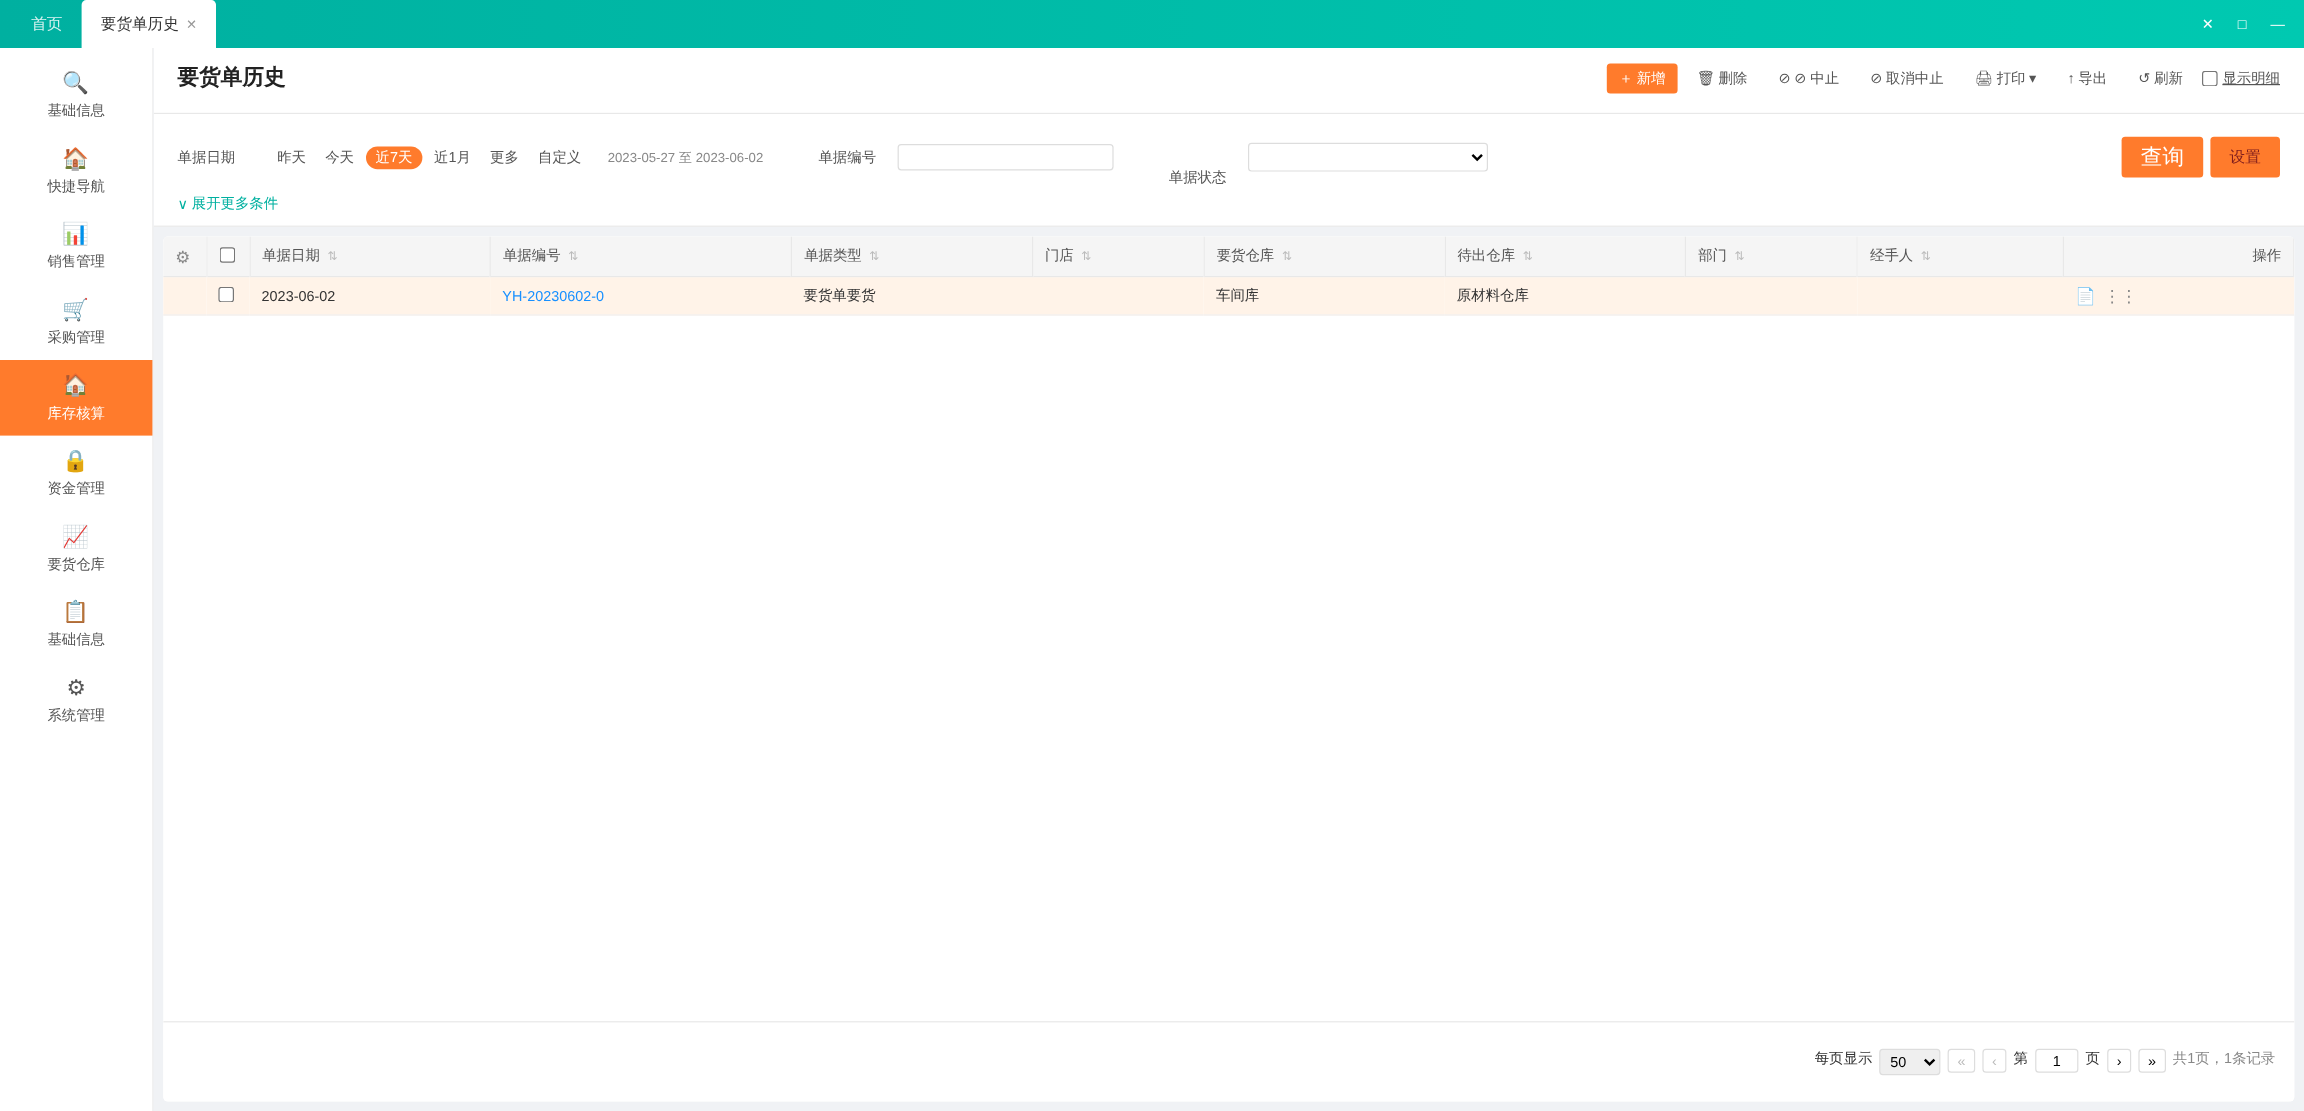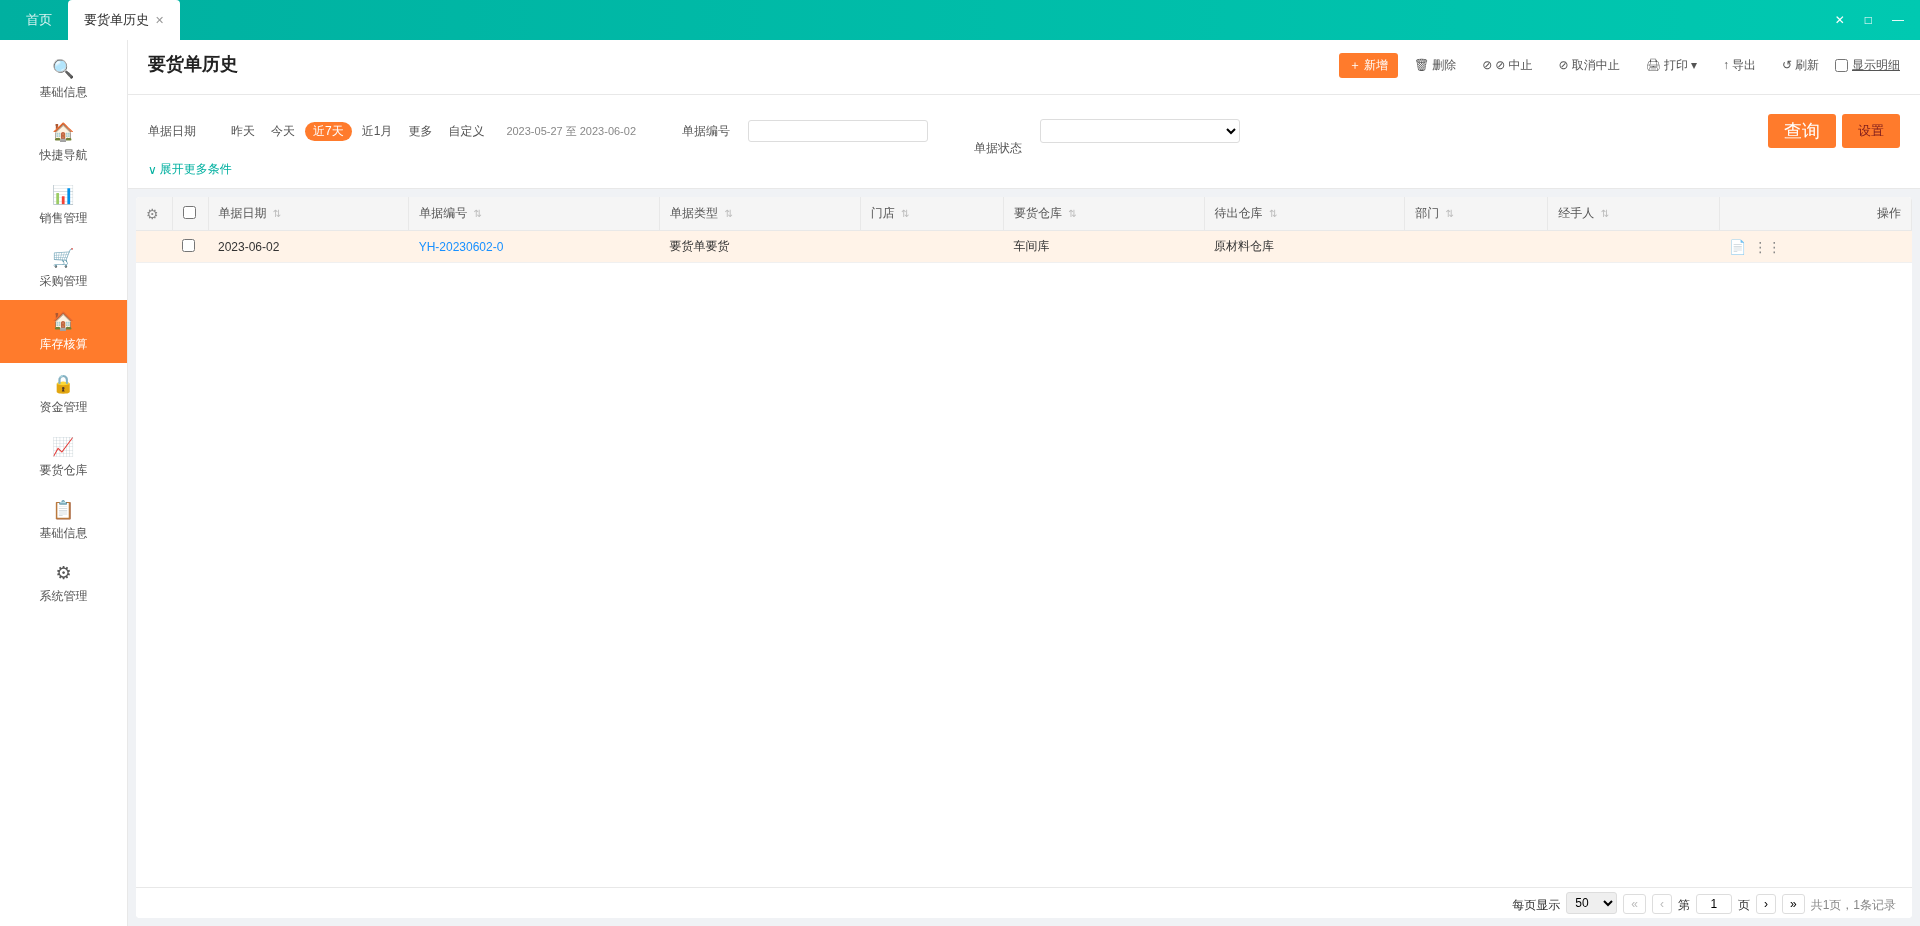--- a/index.html
+++ b/index.html
@@ -268,23 +268,23 @@
       padding: 6px 20px;
       font-size: 12px;
       color: #555;
       margin-top: auto;
     }
 
     
     .pagination {
       background: white;
       border-top: 1px solid #e8e8e8;
-      padding: 4px 16px;
-      display: flex;
-      align-items: flex-end;
+      padding: 22px 16px;
+      display: flex;
+      align-items: flex-start;
       justify-content: flex-end;
       gap: 6px;
       font-size: 12px;
     }
     .pagination-select {
       border: 1px solid #ddd;
       border-radius: 3px;
       padding: 2px 4px;
       font-size: 12px;
       outline: none;

